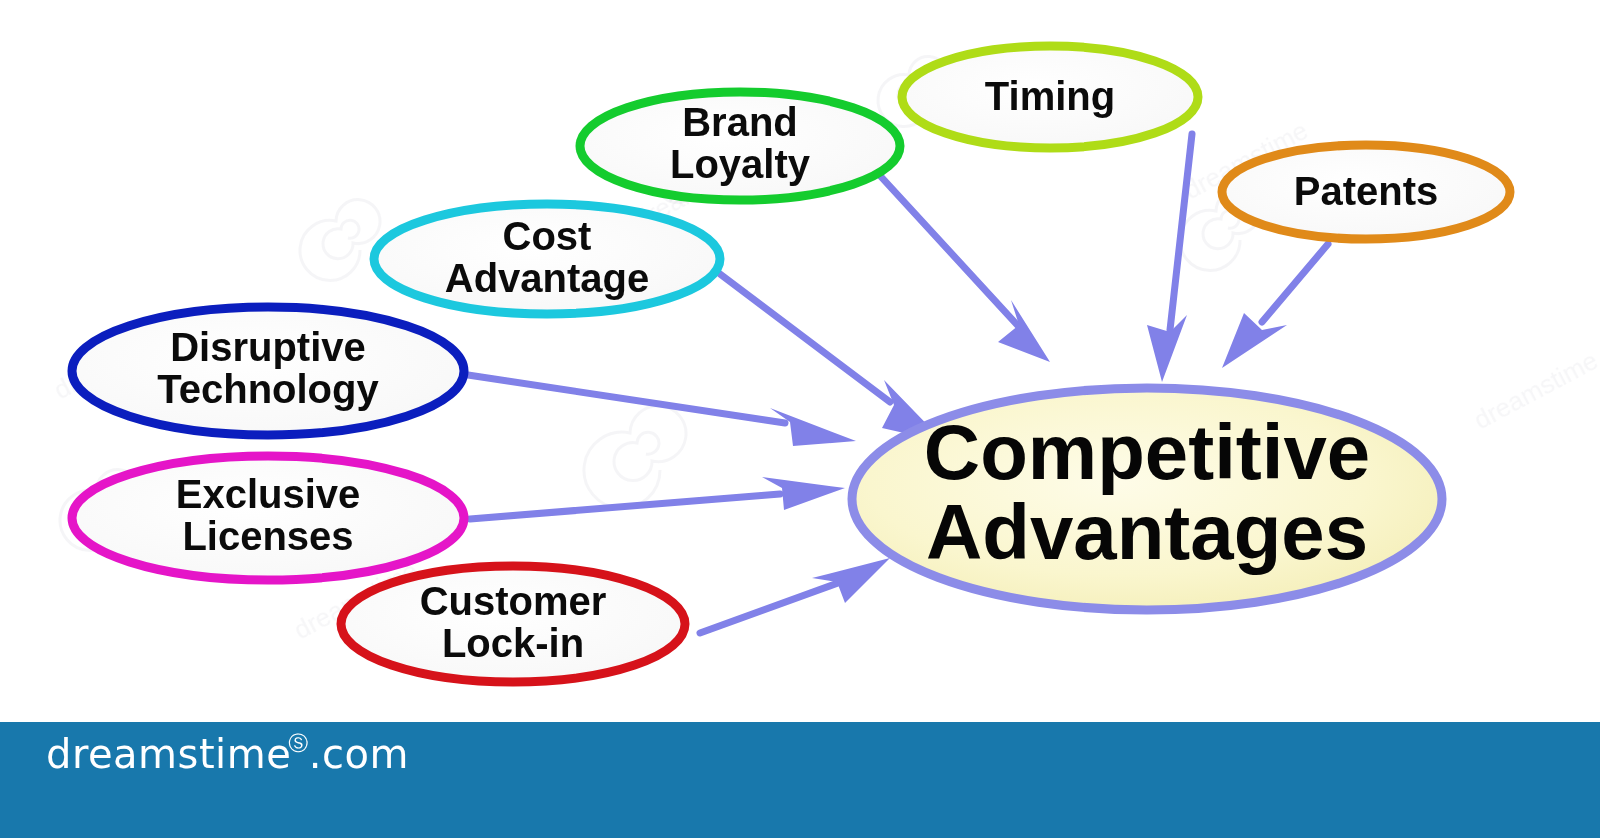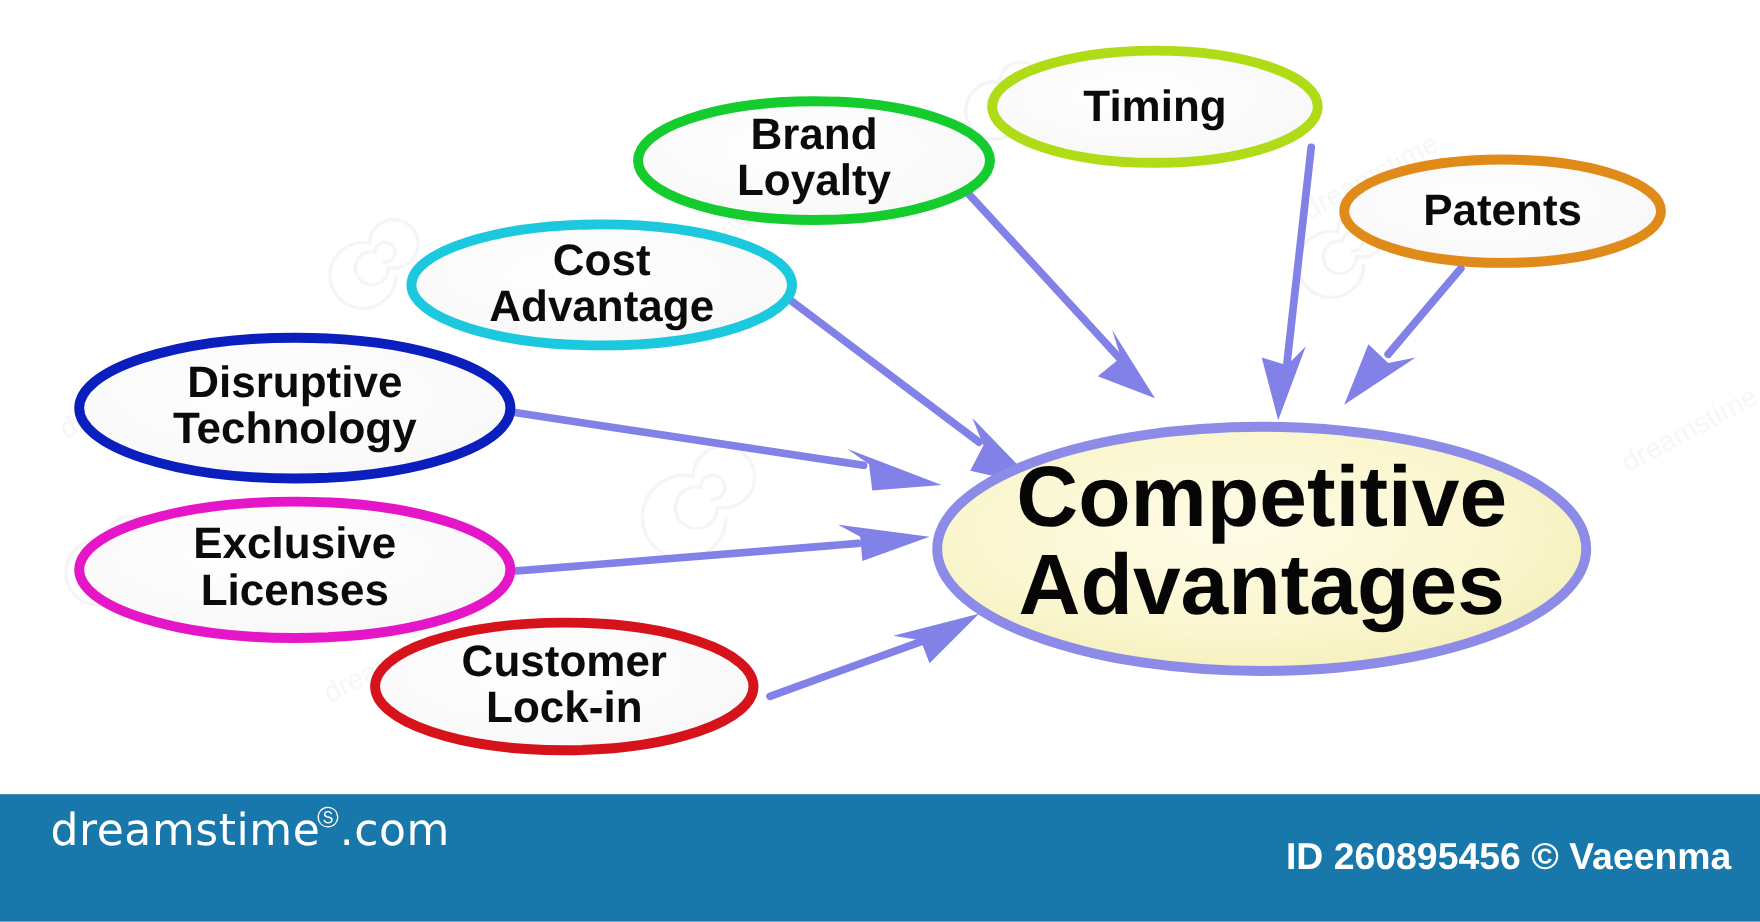--- a/index.html
+++ b/index.html
@@ -201,15 +201,14 @@
     </g>
 
   </svg>
 
   <div class="footer-bar"></div>
 
   <div class="footer-logo">
     <span>dreamstime</span><span class="reg">Ⓢ</span><span>.com</span>
   </div>
 
-  <div class="footer-credit">ID 260895456 © Vaeenma</div>
 
 </div>
 
 </body></html>

